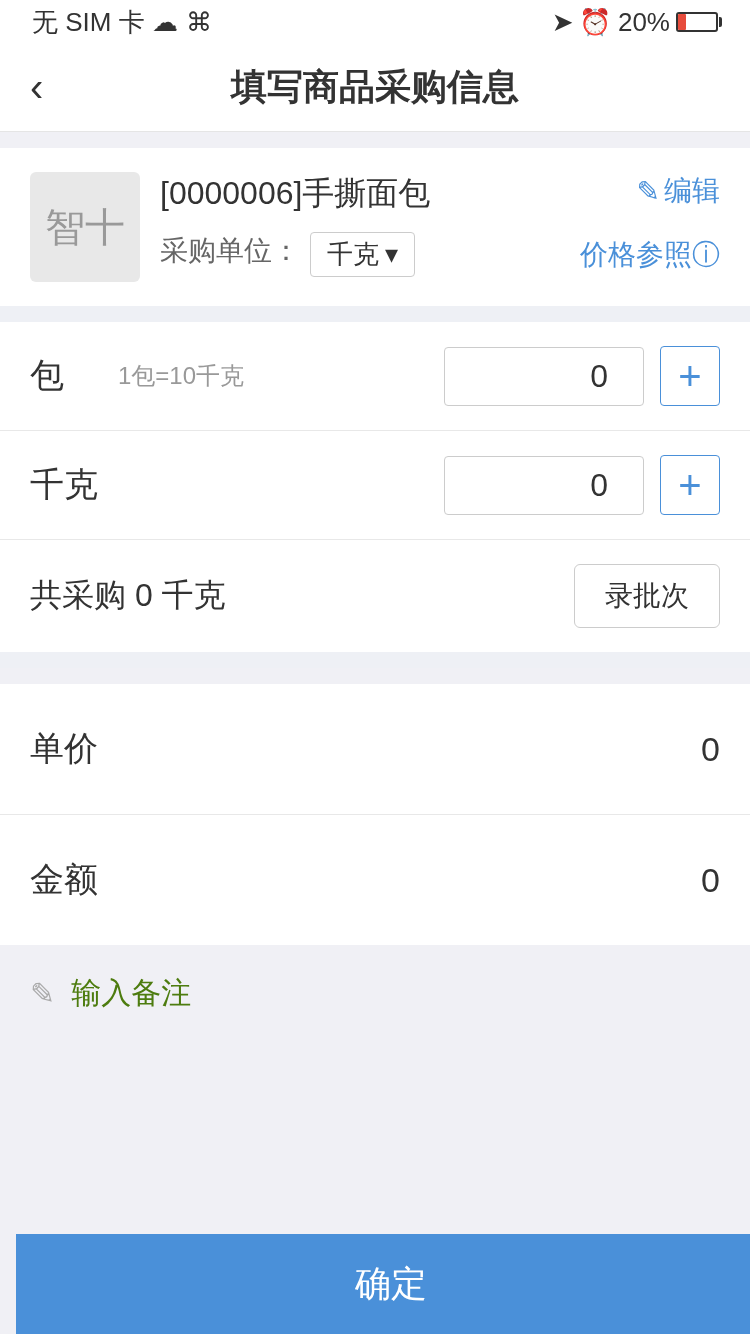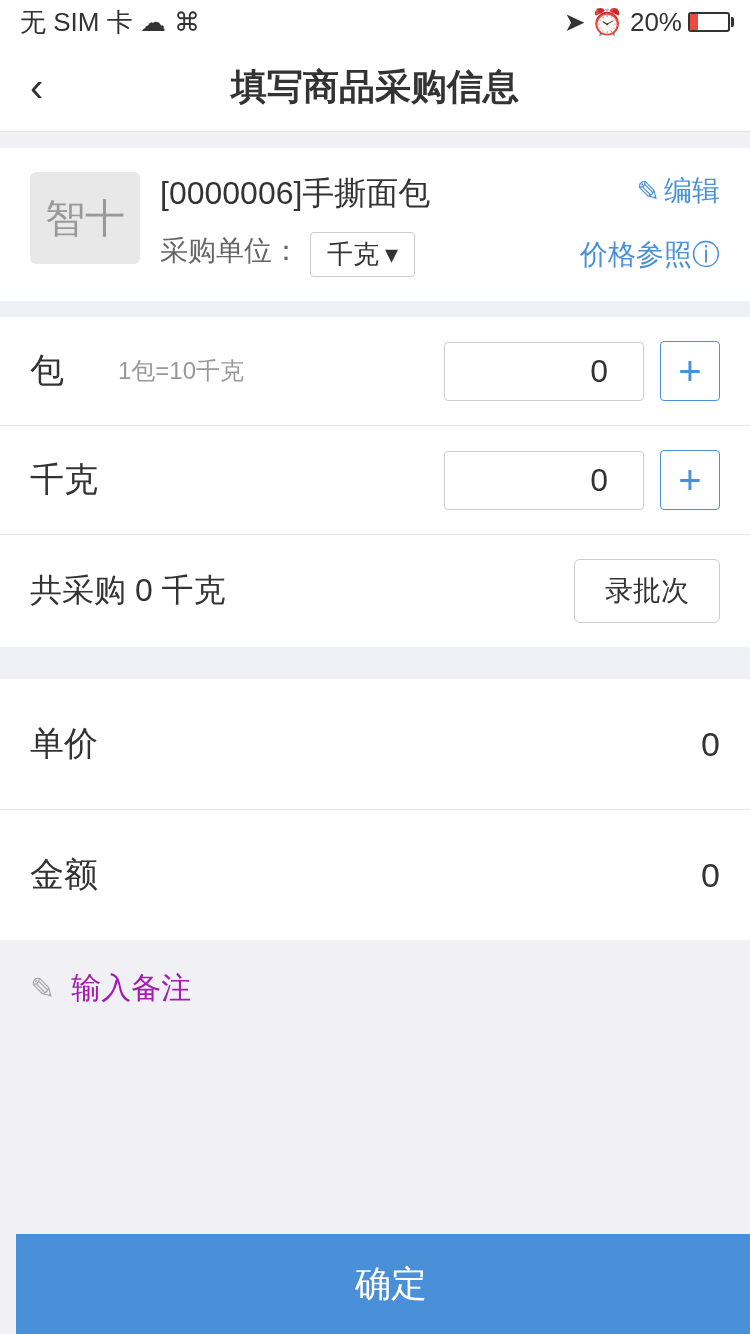--- a/index.html
+++ b/index.html
@@ -12,21 +12,21 @@
       font-size: 32px;
       color: #333;
     }
 
     
     .status-bar {
       height: 44px;
       background: #fff;
       display: flex;
       justify-content: space-between;
-      padding: 0 20px;
+      padding: 0 32px;
       font-size: 26px;
     }
     .status-left {
       display: flex;
       align-items: center;
       gap: 8px;
       font-size: 26px;
     }
     .status-center {
       font-size: 30px;
@@ -92,21 +92,21 @@
     .product-card {
       background: #fff;
       padding: 24px 30px;
       display: flex;
       align-items: flex-start;
       gap: 20px;
       margin-top: 16px;
     }
     .product-img {
       width: 110px;
-      height: 92px;
+      height: 110px;
       background: #e8e8e8;
       border-radius: 6px;
       display: flex;
       align-items: center;
       justify-content: center;
       flex-shrink: 0;
     }
     .product-img-icon {
       font-size: 40px;
       color: #999;
@@ -273,21 +273,21 @@
       align-items: center;
       gap: 16px;
       margin-top: 0;
     }
     .notes-icon {
       font-size: 30px;
       color: #aaa;
     }
     .notes-placeholder {
       font-size: 30px;
-      color: #a21caf;
+      color: #4d7c0f;
     }
 
     
     .content-area {
       min-height: 300px;
       background: #f0f0f5;
     }
 
     
     .confirm-btn {

